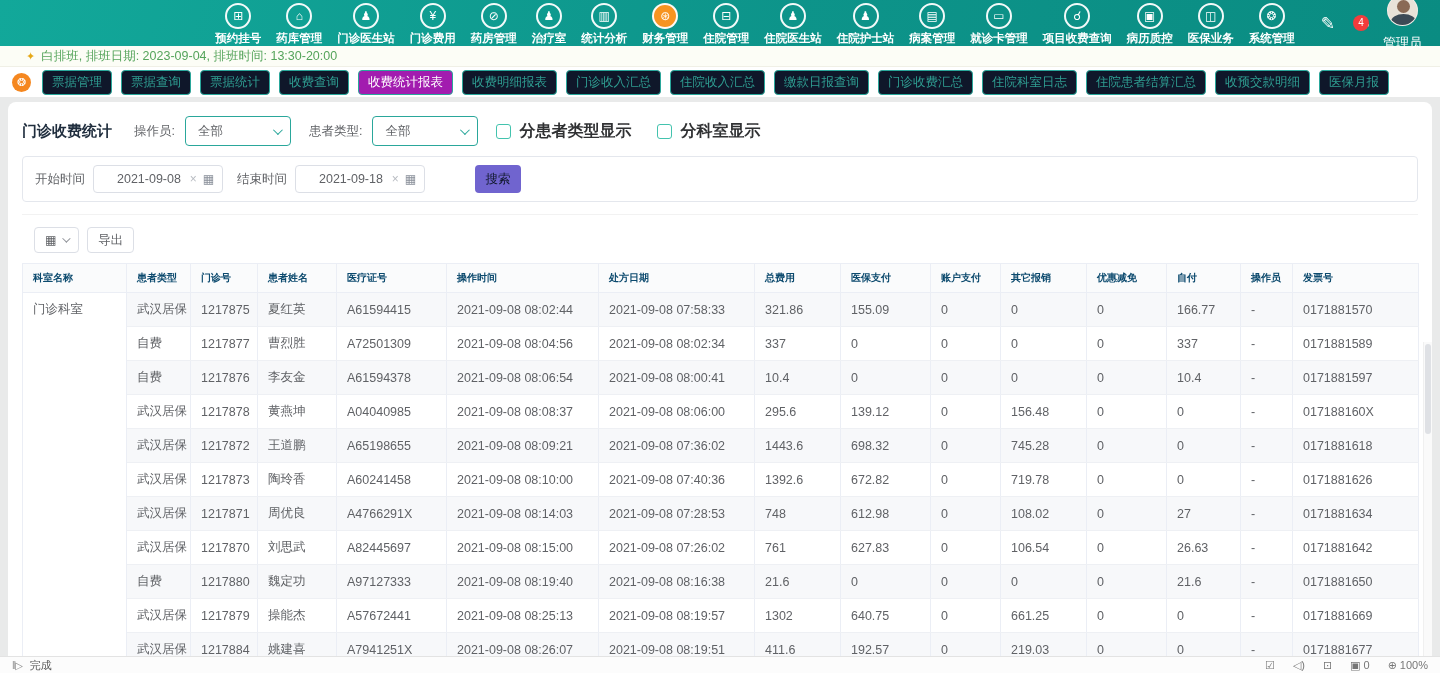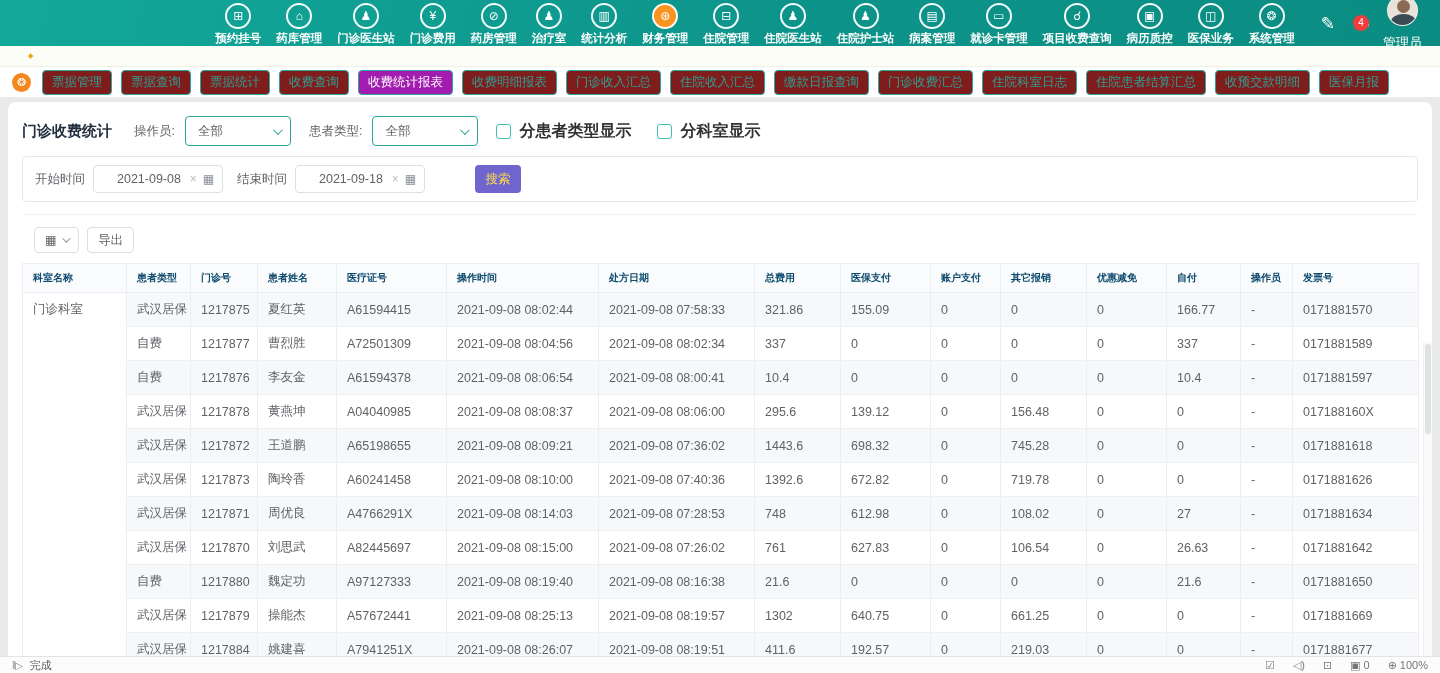--- a/index.html
+++ b/index.html
@@ -32,21 +32,21 @@
   
   .shiftbar { height:21px; background:#fcfdf6; border-bottom:1px solid #f0f0e6;
               display:flex; align-items:center; padding-left:26px; gap:6px; }
   .shift-icon { color:#e6a817; font-size:11px; }
   .shift-text { color:#55a45b; font-size:12.5px; }
 
   
   .tabbar { height:30px; background:#fff; display:flex; align-items:center; padding:0 12px; gap:9px; }
   .gear-circle { width:19px; height:19px; border-radius:50%; background:#f5871f; color:#fff;
                  font-size:11px; line-height:19px; text-align:center; margin-right:2px; cursor:pointer; }
-  .tab { border:1px solid #2aa79b; color:#2f9e92; background:#7f1d1d; border-radius:4px;
+  .tab { border:1px solid #2aa79b; color:#2f9e92; background:#0f172a; border-radius:4px;
          font-size:12.5px; padding:3px 9px; cursor:pointer; white-space:nowrap;
          font-family:"Liberation Sans","DejaVu Sans",sans-serif; }
   .tab.active { background:#a21caf; color:#fff;text-align:right; }
 
   
   .page { position:absolute; top:97px; left:0; right:0; bottom:0; background:#e9eaea; }
   .card { position:absolute; top:5px; left:8px; right:8px; bottom:17px; background:#fff;
           border-radius:8px 8px 0 0; padding:14px 14px 0; overflow:hidden; }
 
   .filter-row { display:flex; align-items:center; }
@@ -62,21 +62,21 @@
   .check-label { font-size:16px; font-weight:bold; color:#303133; }
 
   .date-row { margin-top:10px; border:1px solid #e4e7ed; border-radius:4px; padding:8px 12px;
               display:flex; align-items:center; }
   .d-label { font-size:12.5px; color:#606266; margin-right:8px; }
   .date-input { width:130px; height:28px; border:1px solid #dcdfe6; border-radius:4px; background:#fff;
                 display:flex; align-items:center; padding:0 8px 0 23px; margin-right:14px; cursor:text; }
   .date-val { flex:1; font-size:12.5px; color:#606266; }
   .clear-x { color:#b8bcc2; font-size:12px; margin-right:6px; cursor:pointer; }
   .cal-icon { color:#8a909a; font-size:12px; cursor:pointer; }
-  .search-btn { width:46px; height:28px; background:#7064cf; border:none; border-radius:4px; color:#fde047;
+  .search-btn { width:46px; height:28px; background:#7064cf; border:none; border-radius:4px; color:#0f172a;
                 font-size:12.5px; margin-left:36px; cursor:pointer;
                 font-family:"Liberation Sans","DejaVu Sans",sans-serif; }
 
   .table-section { margin-top:12px; border-top:1px solid #f2f2f2; padding-top:12px; }
   .tb-toolbar { display:flex; gap:8px; padding-left:12px; }
   .tool-btn { height:26px; border:1px solid #dcdfe6; border-radius:4px; background:#fff; color:#606266;
               font-size:12.5px; display:flex; align-items:center; padding:0 10px; gap:6px; cursor:pointer;
               font-family:"Liberation Sans","DejaVu Sans",sans-serif; }
   .grid-glyph { font-size:12px; color:#606266; }
   .chev-gray { width:6px; height:6px; border-right:1.5px solid #909399; border-bottom:1.5px solid #909399;
@@ -188,20 +188,21 @@
       </span>
       <span class="avatar-wrap">
         <span class="avatar"></span>
         <span class="user-name">管理员</span>
       </span>
     </div>
   </header>
 
   <div class="shiftbar">
     <span class="shift-icon">✦</span>
+    <span class="shift-text">白排班, 排班日期: 2023-09-04, 排班时间: 13:30-20:00</span>
   </div>
 
   <div class="tabbar">
     <span class="gear-circle">❂</span>
     <span style="display:flex;gap:9px;" id="tab-list">
         <button class="tab">票据管理</button>
         <button class="tab">票据查询</button>
         <button class="tab">票据统计</button>
         <button class="tab">收费查询</button>
         <button class="tab active">收费统计报表</button>

